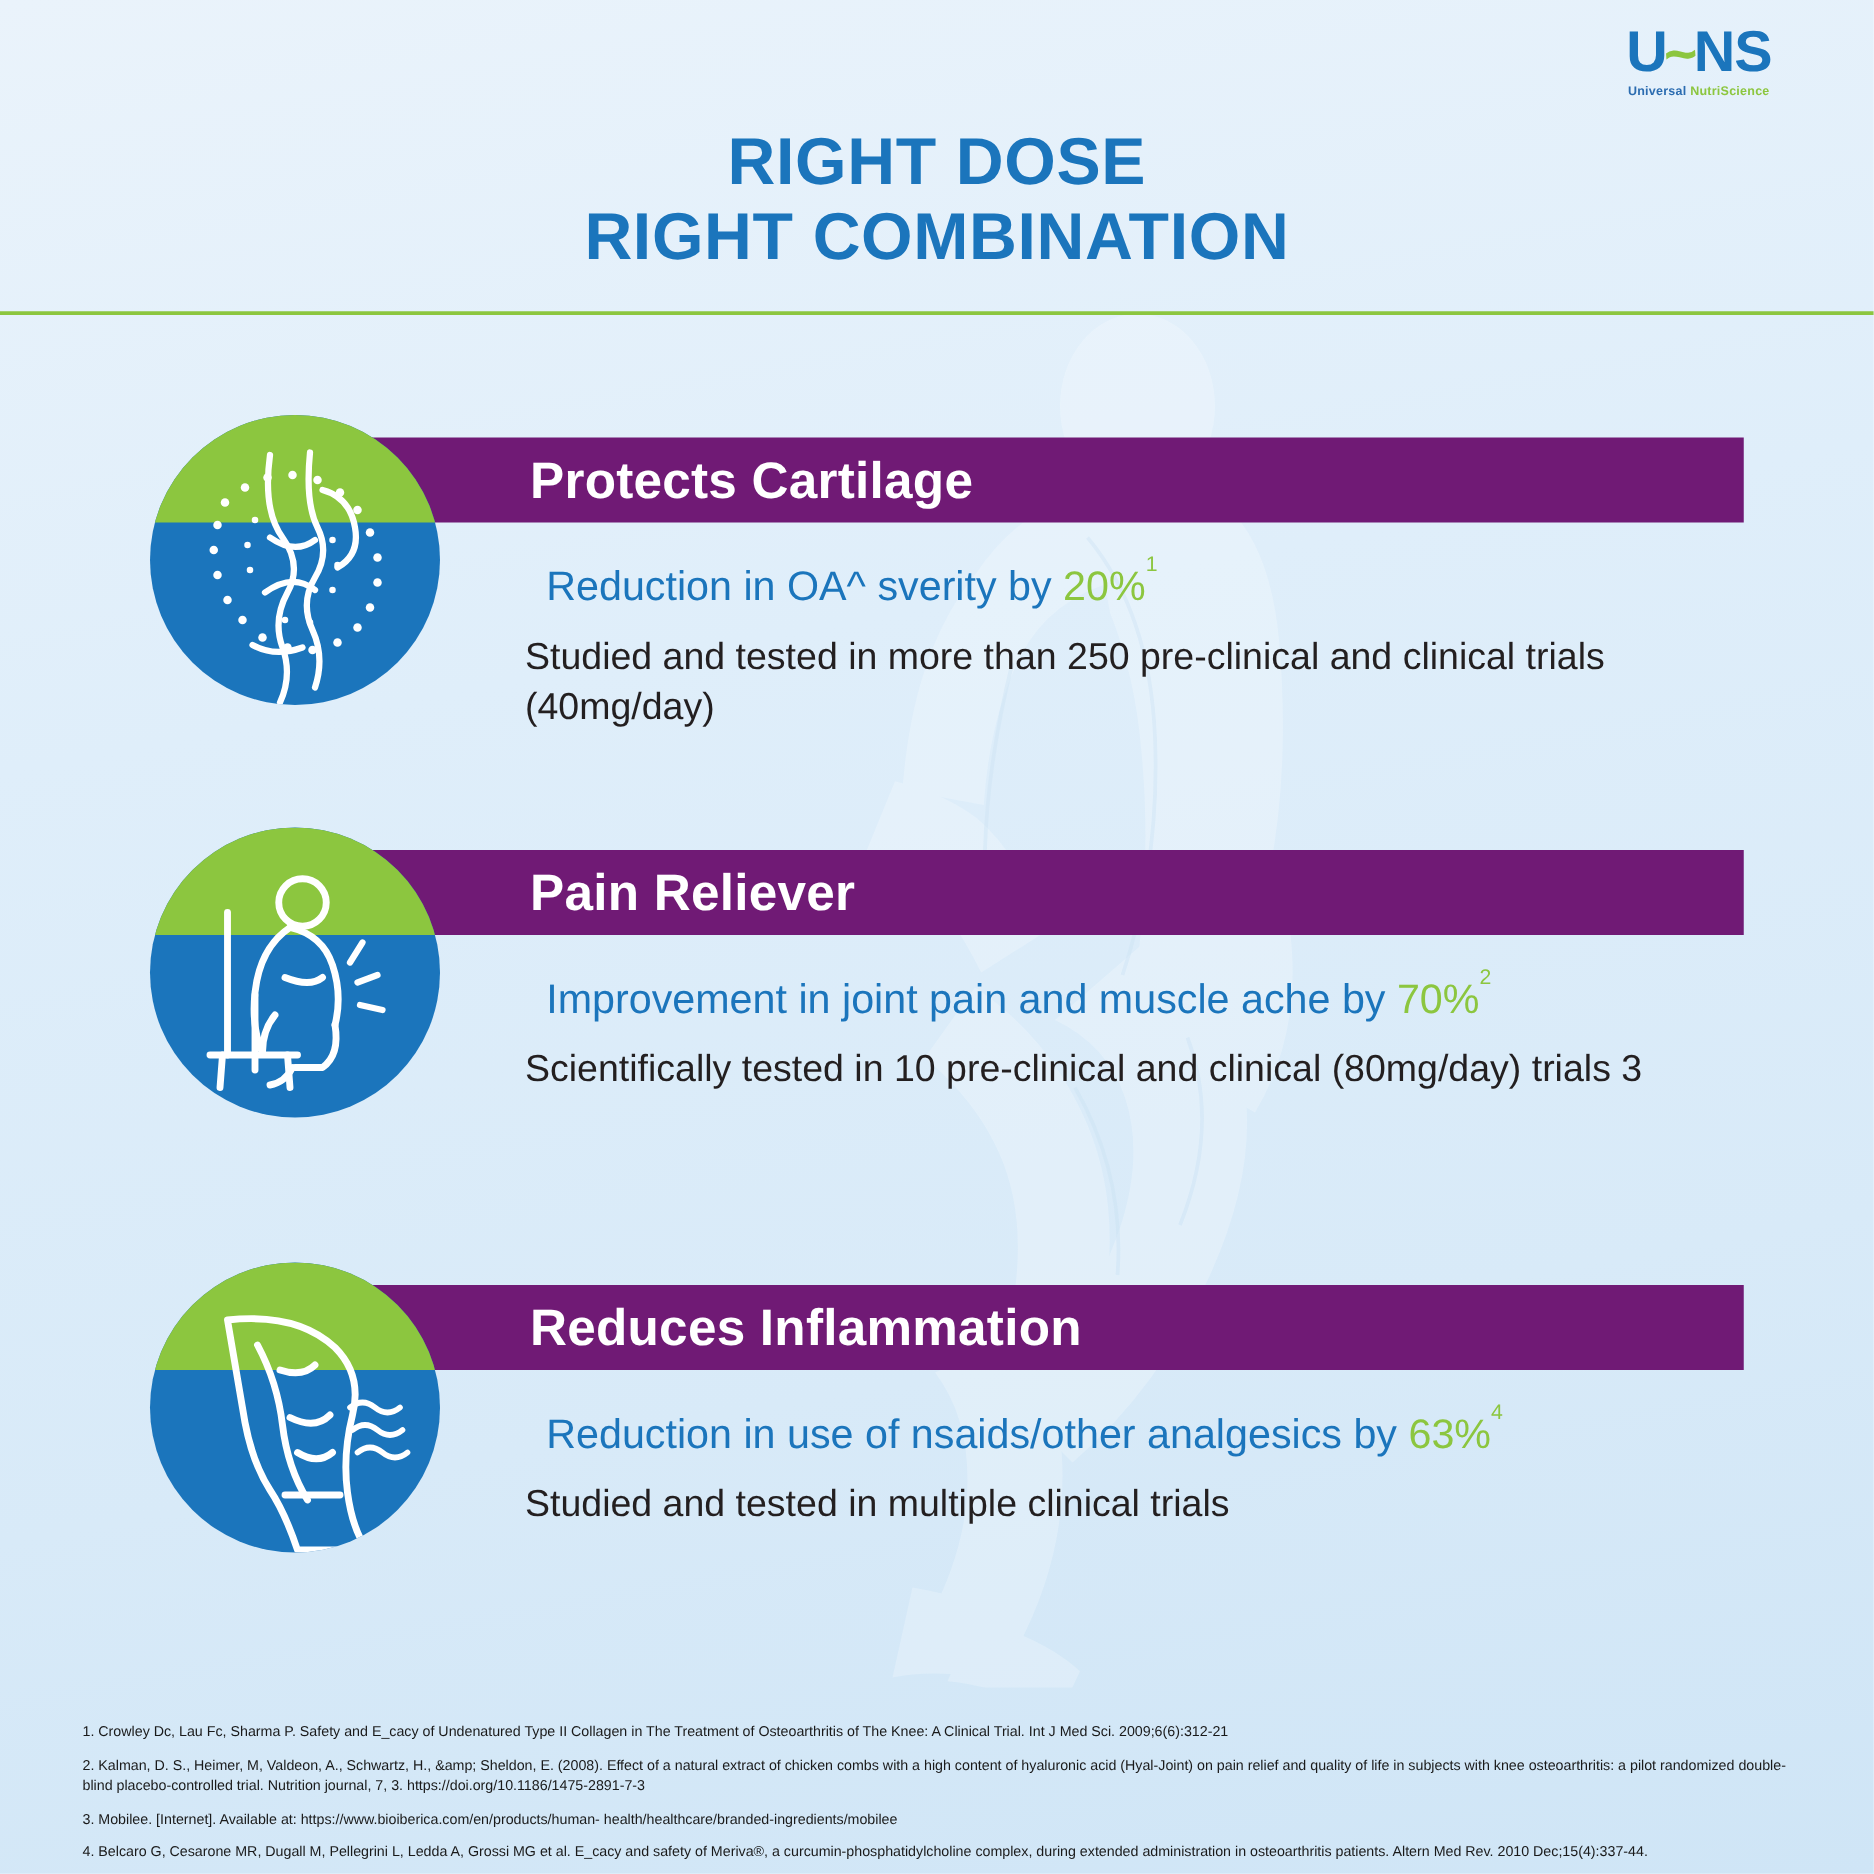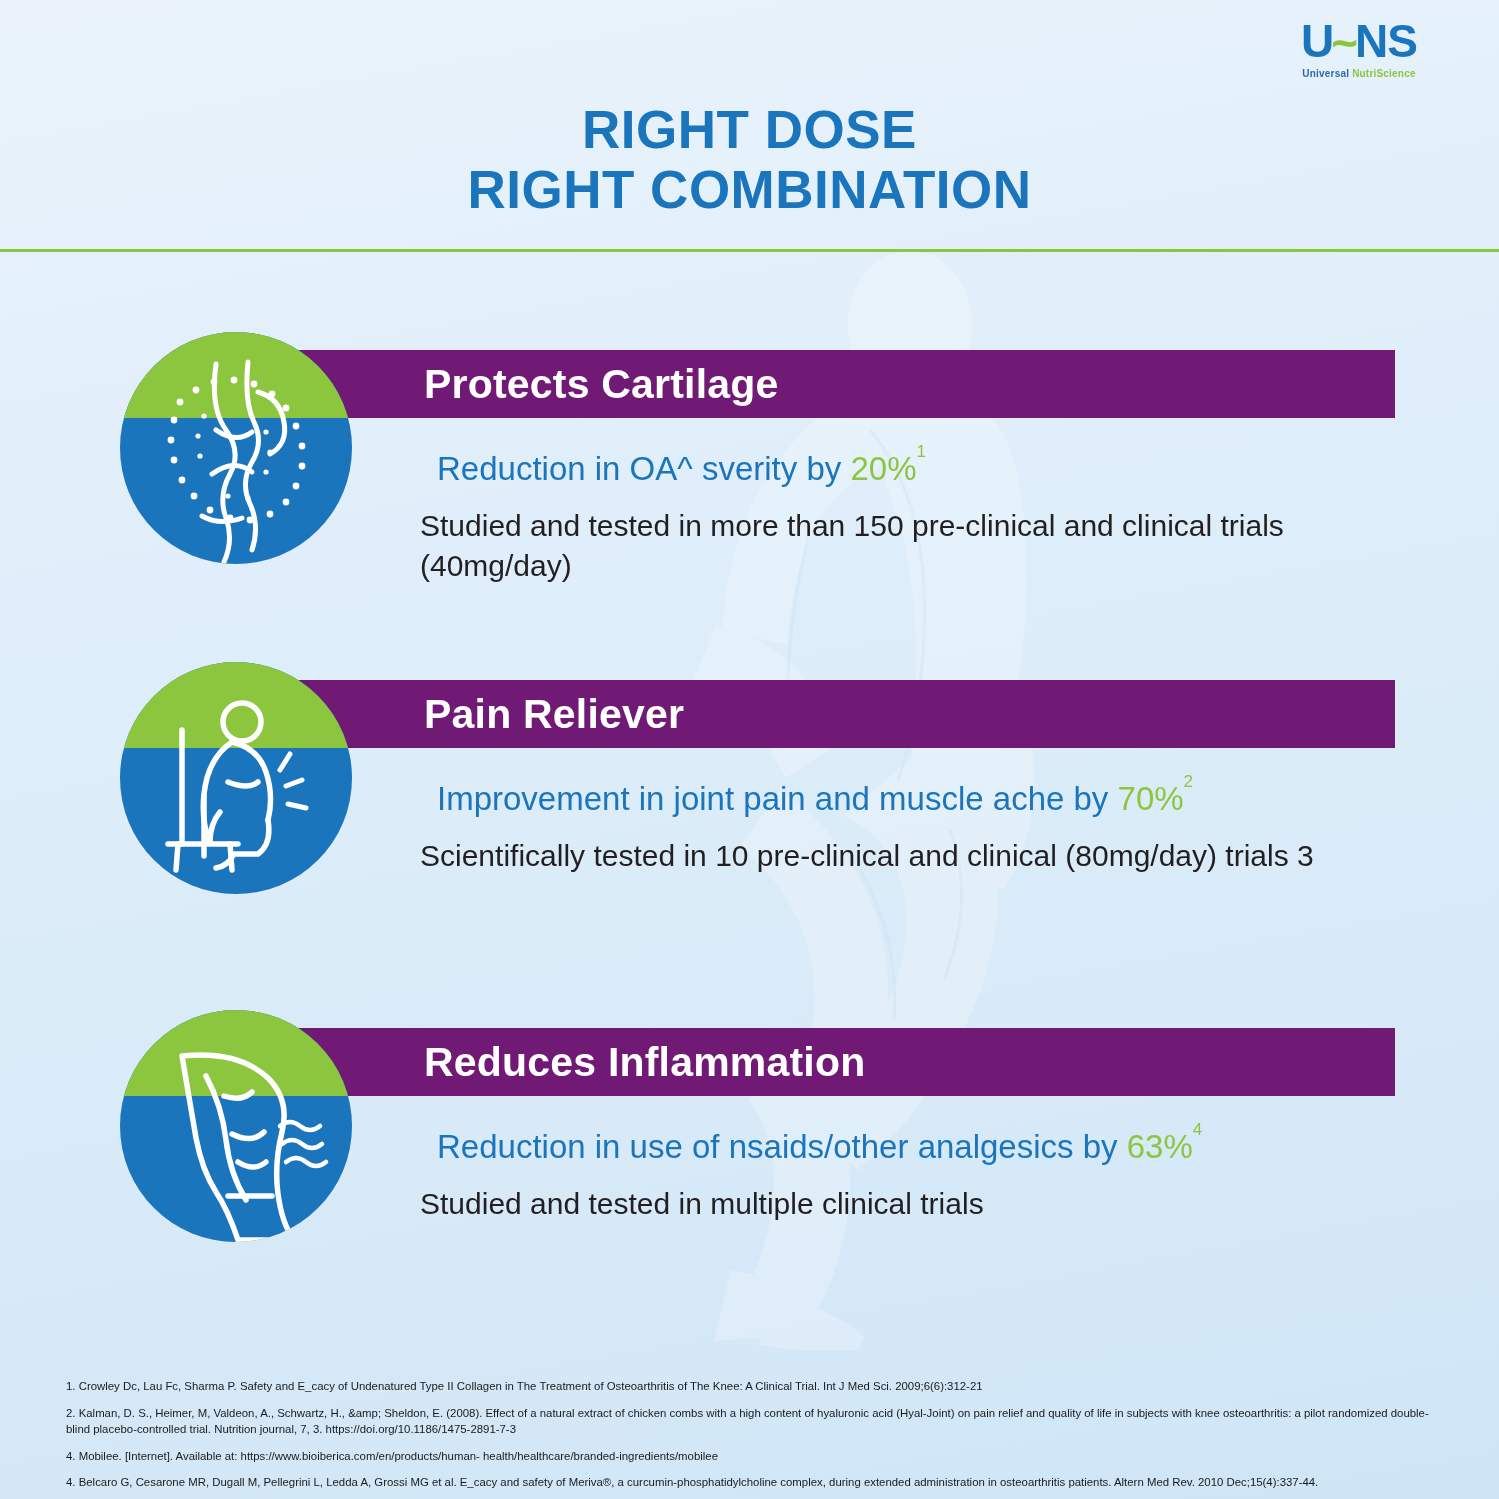--- a/index.html
+++ b/index.html
@@ -266,21 +266,21 @@
           <circle cx="146" cy="140" r="2.6"></circle>
         <circle cx="108" cy="164" r="2.6"></circle>
           <circle cx="128" cy="166" r="2.6"></circle>
       </g>
     </svg>
   </div>
   <div class="text-col">
     <p class="stat">
       <span>Reduction in OA^ sverity by </span><span class="pct">20%</span><sup class="pct">1</sup>
     </p>
-    <p class="desc">Studied and tested in more than 150 pre-clinical and clinical trials (40mg/day)</p>
+    <p class="desc">Studied and tested in more than 250 pre-clinical and clinical trials (40mg/day)</p>
   </div>
 </div>
 
 <div class="block block-2">
   <div class="green-bar">
     <h2>Pain Reliever</h2>
   </div>
   <div class="icon-circle">
     <div class="top-half"></div>
     <svg width="232" height="232" viewBox="0 0 232 232" xmlns="http://www.w3.org/2000/svg">
@@ -339,15 +339,15 @@
     <p class="stat">
       <span>Reduction in use of nsaids/other analgesics by </span><span class="pct">63%</span><sup class="pct">4</sup>
     </p>
     <p class="desc">Studied and tested in multiple clinical trials</p>
   </div>
 </div>
 
 <div class="refs">
   <p>1. Crowley Dc, Lau Fc, Sharma P. Safety and E_cacy of Undenatured Type II Collagen in The Treatment of Osteoarthritis of The Knee: A Clinical Trial. Int J Med Sci. 2009;6(6):312-21</p>
   <p>2. Kalman, D. S., Heimer, M, Valdeon, A., Schwartz, H., &amp;amp; Sheldon, E. (2008). Effect of a natural extract of chicken combs with a high content of hyaluronic acid (Hyal-Joint) on pain relief and quality of life in subjects with knee osteoarthritis: a pilot randomized double-blind placebo-controlled trial. Nutrition journal, 7, 3. https://doi.org/10.1186/1475-2891-7-3</p>
-  <p>4. Mobilee. [Internet]. Available at: https://www.bioiberica.com/en/products/human- health/healthcare/branded-ingredients/mobilee</p>
+  <p>3. Mobilee. [Internet]. Available at: https://www.bioiberica.com/en/products/human- health/healthcare/branded-ingredients/mobilee</p>
   <p>4. Belcaro G, Cesarone MR, Dugall M, Pellegrini L, Ledda A, Grossi MG et al. E_cacy and safety of Meriva®, a curcumin-phosphatidylcholine complex, during extended  administration in osteoarthritis patients. Altern Med Rev. 2010 Dec;15(4):337-44.</p>
 </div>
 
 </body></html>

